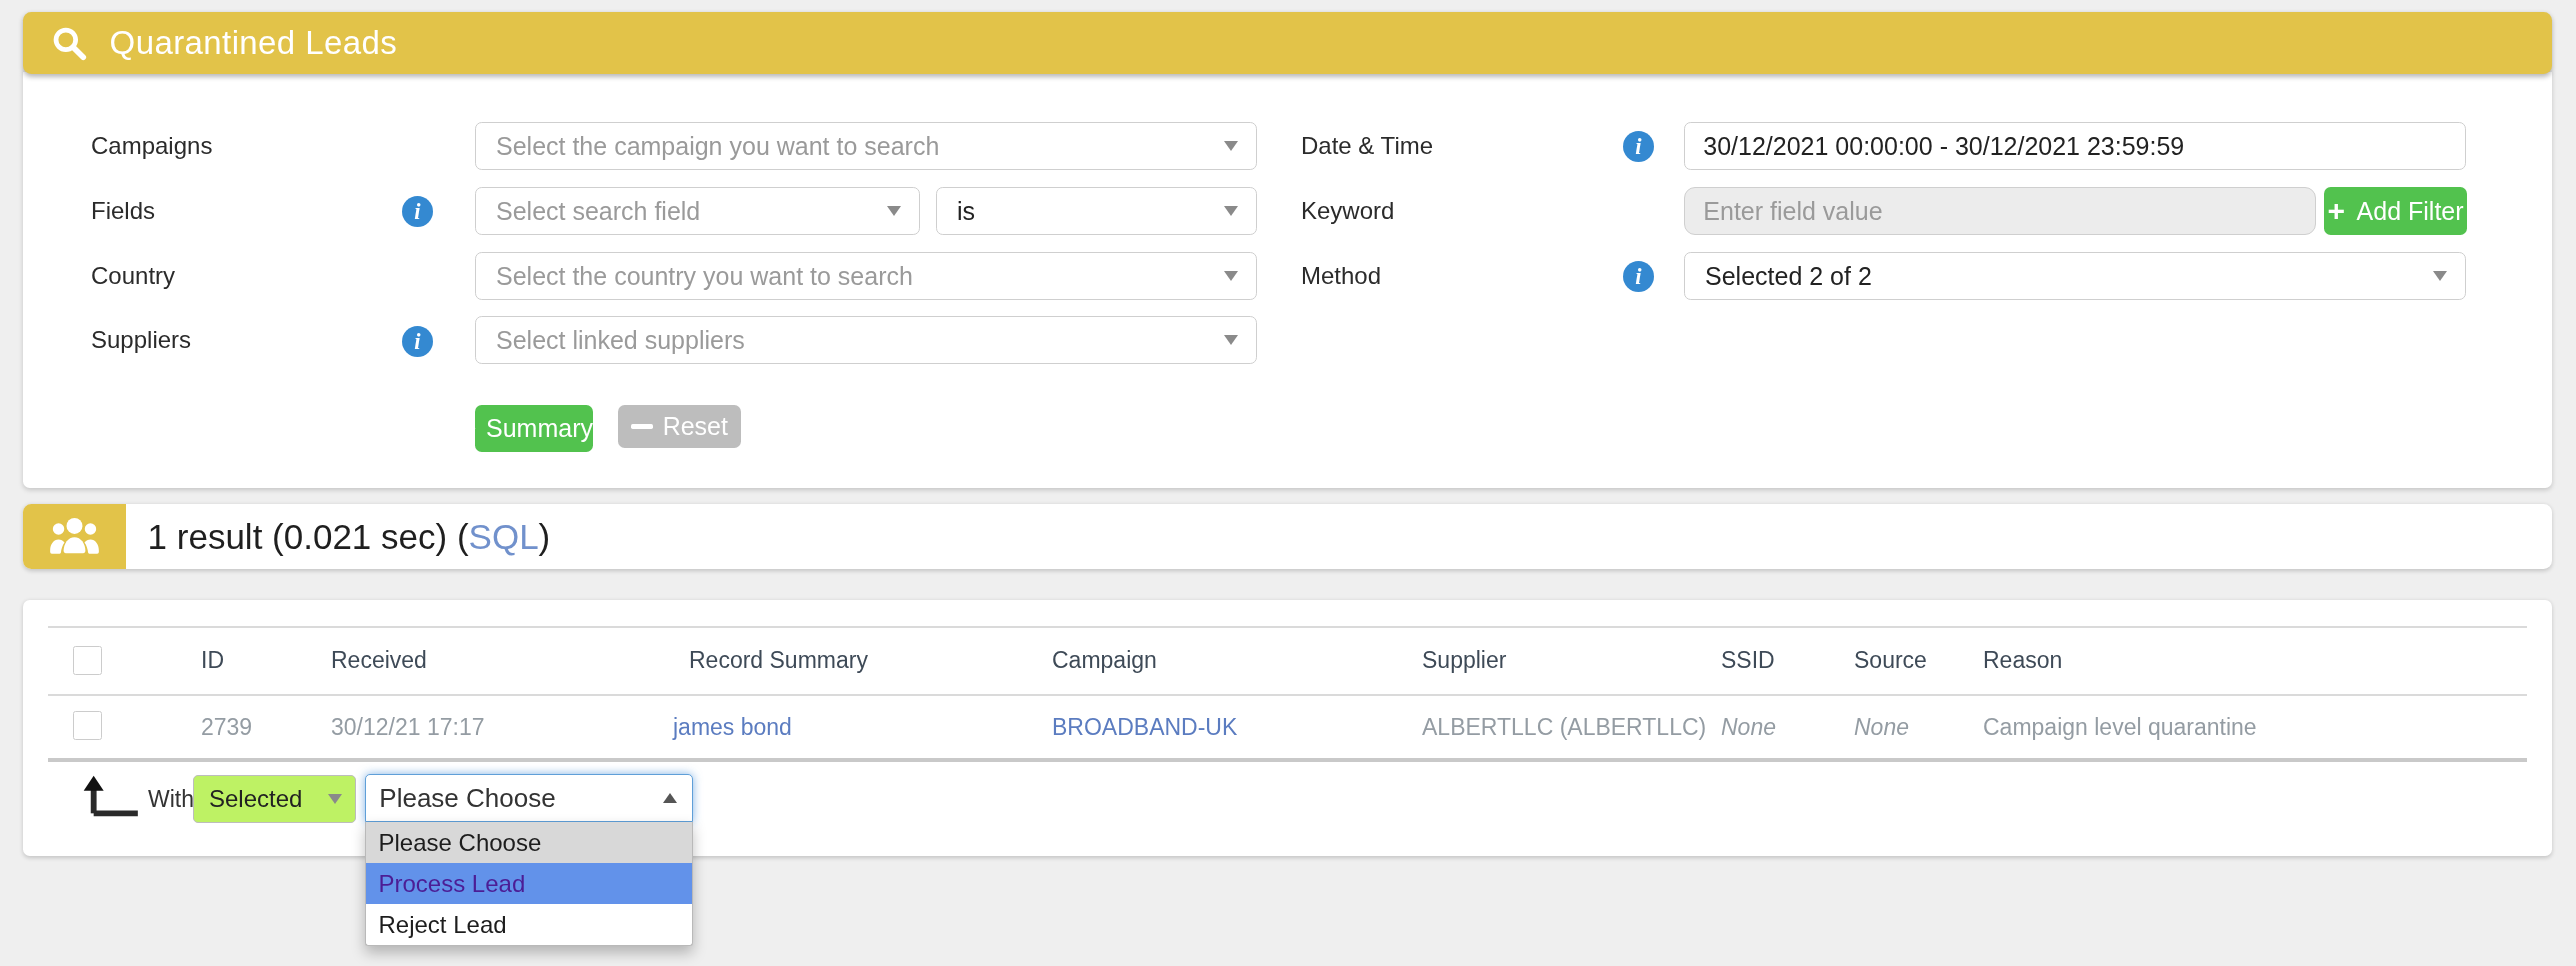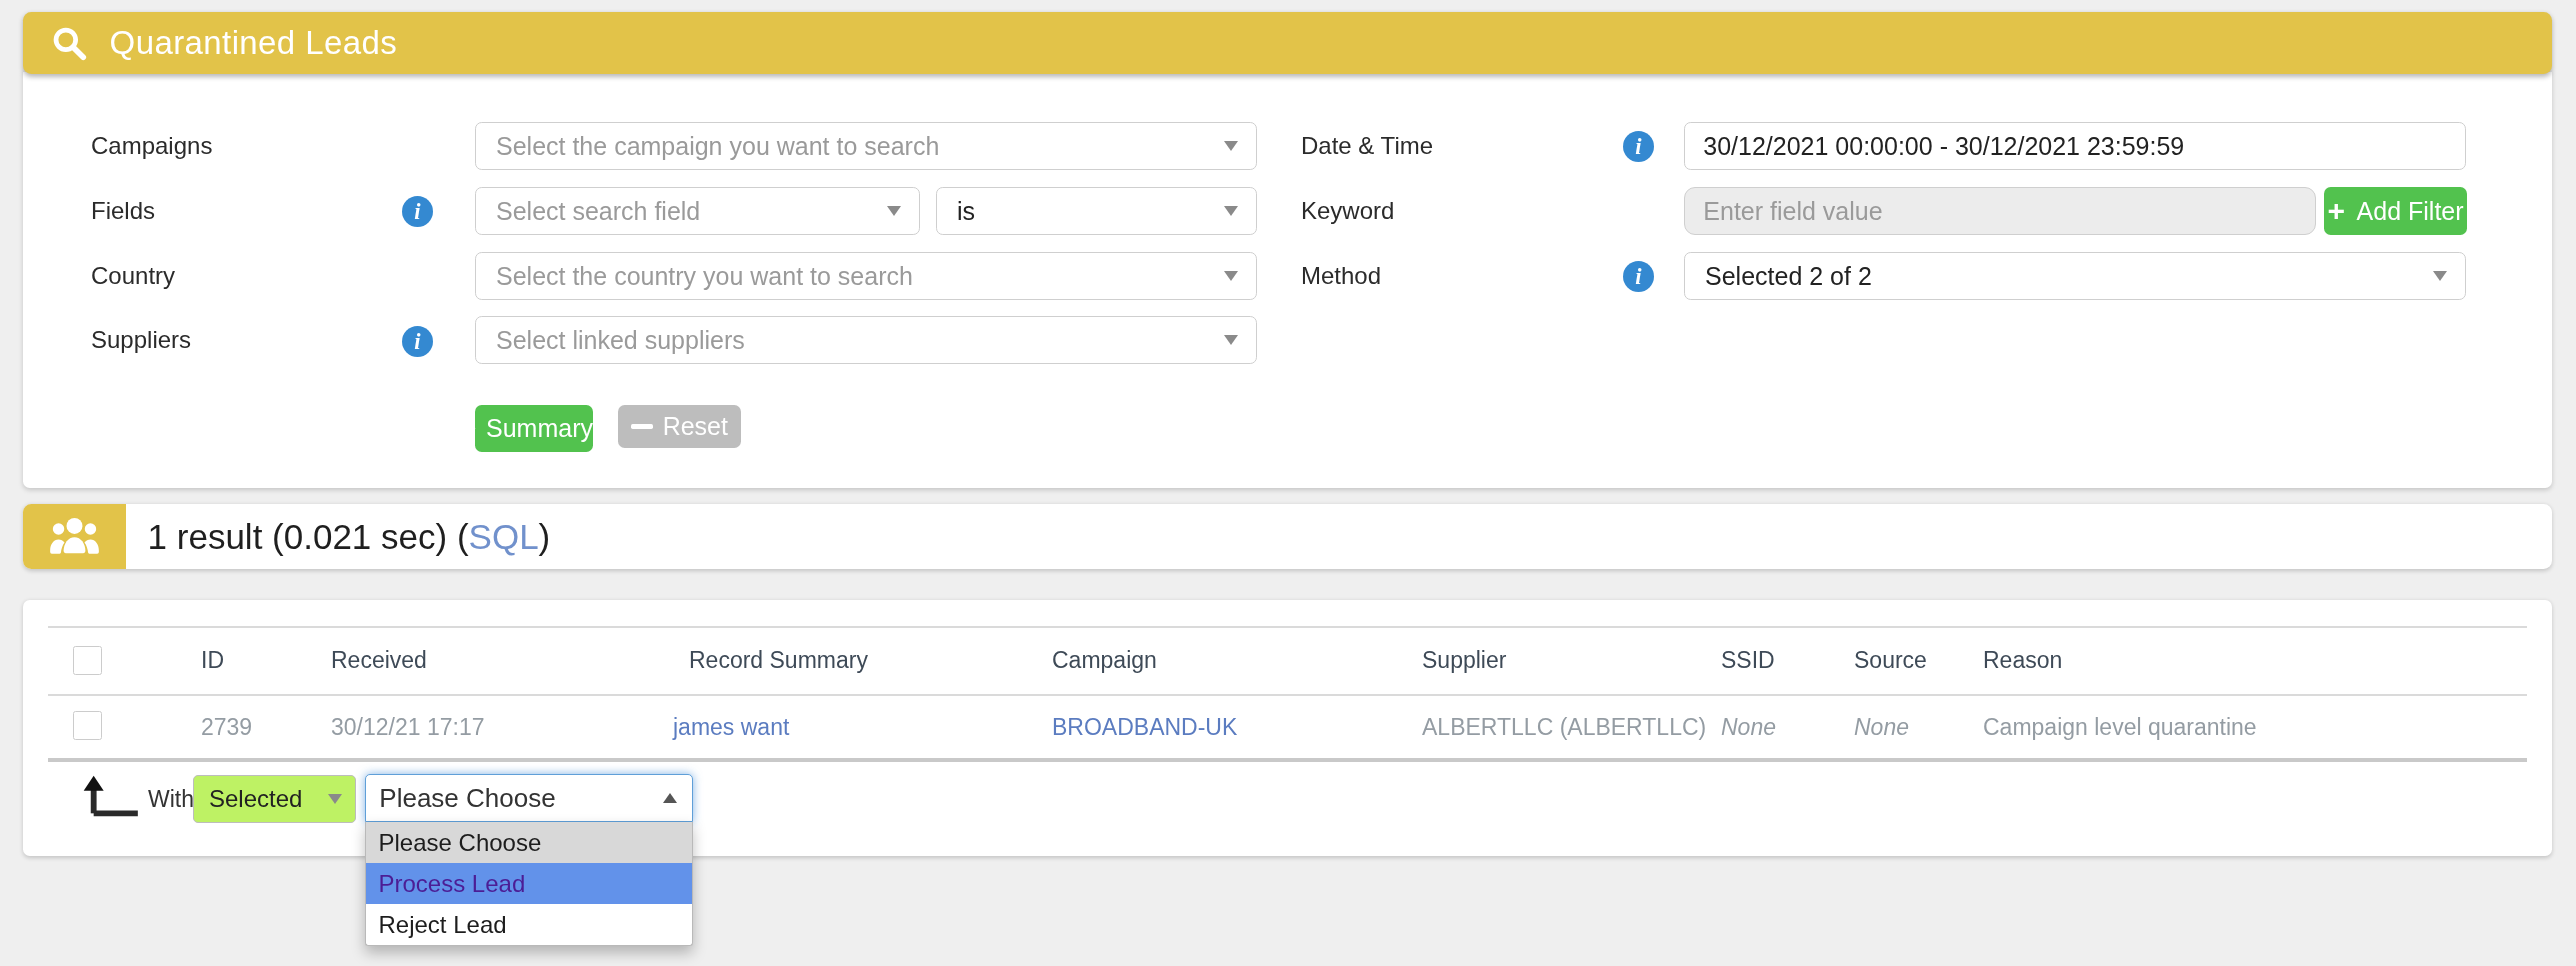--- a/index.html
+++ b/index.html
@@ -183,21 +183,21 @@
     <div class="th" style="left:1698px;">SSID</div>
     <div class="th" style="left:1831px;">Source</div>
     <div class="th" style="left:1960px;">Reason</div>
 
     <div class="hline" style="top:94px;"></div>
 
     <div>
       <div class="checkbox" style="left:50px; top:111px;"></div>
       <div class="td" style="left:178px;">2739</div>
       <div class="td" style="left:308px;">30/12/21 17:17</div>
-      <div class="td link" style="left:650px;">james want</div>
+      <div class="td link" style="left:650px;">james bond</div>
       <div class="td link" style="left:1029px;">BROADBAND-UK</div>
       <div class="td" style="left:1399px;">ALBERTLLC (ALBERTLLC)</div>
       <div class="td italic" style="left:1698px;">None</div>
       <div class="td italic" style="left:1831px;">None</div>
       <div class="td" style="left:1960px;">Campaign level quarantine</div>
     </div>
 
     <div class="hline thick" style="top:158px;"></div>
 
     <svg style="position:absolute; left:58px; top:175px;" width="62" height="45" viewBox="0 0 74 54">

